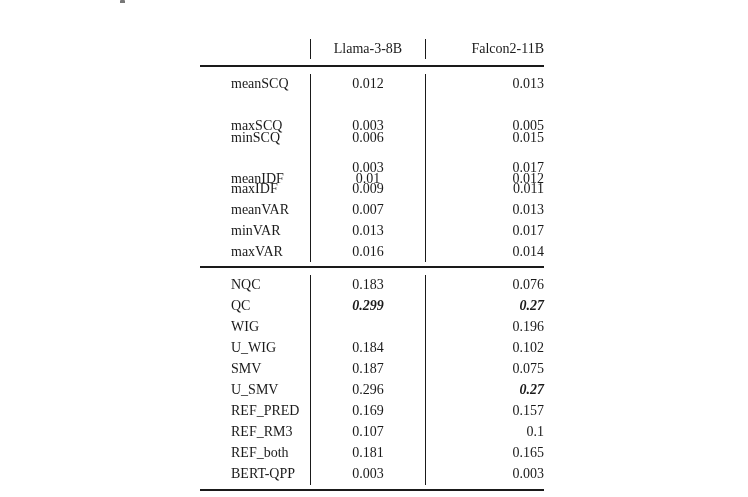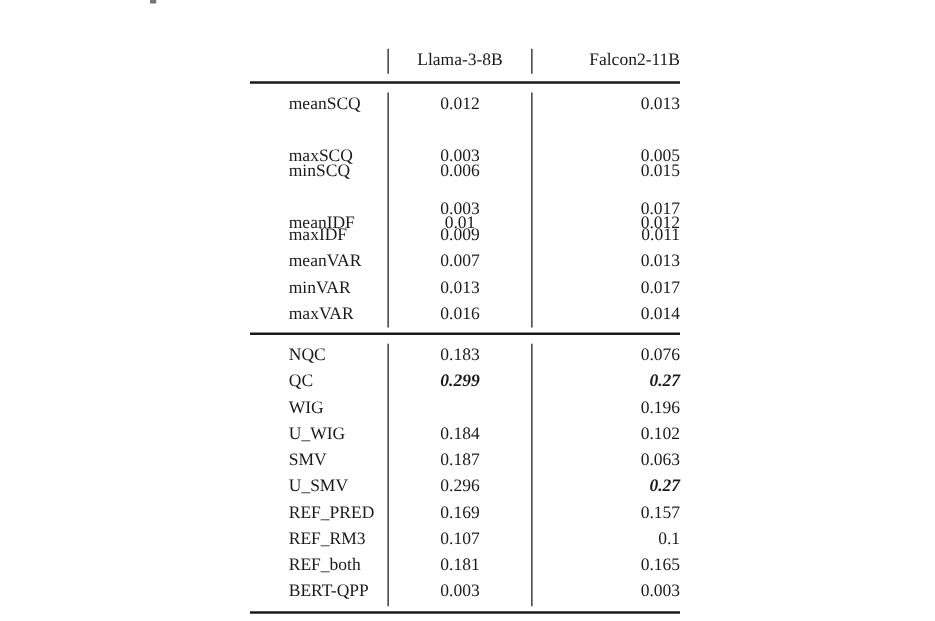--- a/index.html
+++ b/index.html
@@ -98,21 +98,21 @@
         <span class="c2">0.196</span>
       </div>
       <div class="row" style="top: 301px;">
         <span class="c0">U_WIG</span>
         <span class="c1">0.184</span>
         <span class="c2">0.102</span>
       </div>
       <div class="row" style="top: 322px;">
         <span class="c0">SMV</span>
         <span class="c1">0.187</span>
-        <span class="c2">0.063</span>
+        <span class="c2">0.075</span>
       </div>
       <div class="row" style="top: 343px;">
         <span class="c0">U_SMV</span>
         <span class="c1">0.296</span>
         <span class="c2 bold">0.27</span>
       </div>
       <div class="row" style="top: 364px;">
         <span class="c0">REF_PRED</span>
         <span class="c1">0.169</span>
         <span class="c2">0.157</span>

